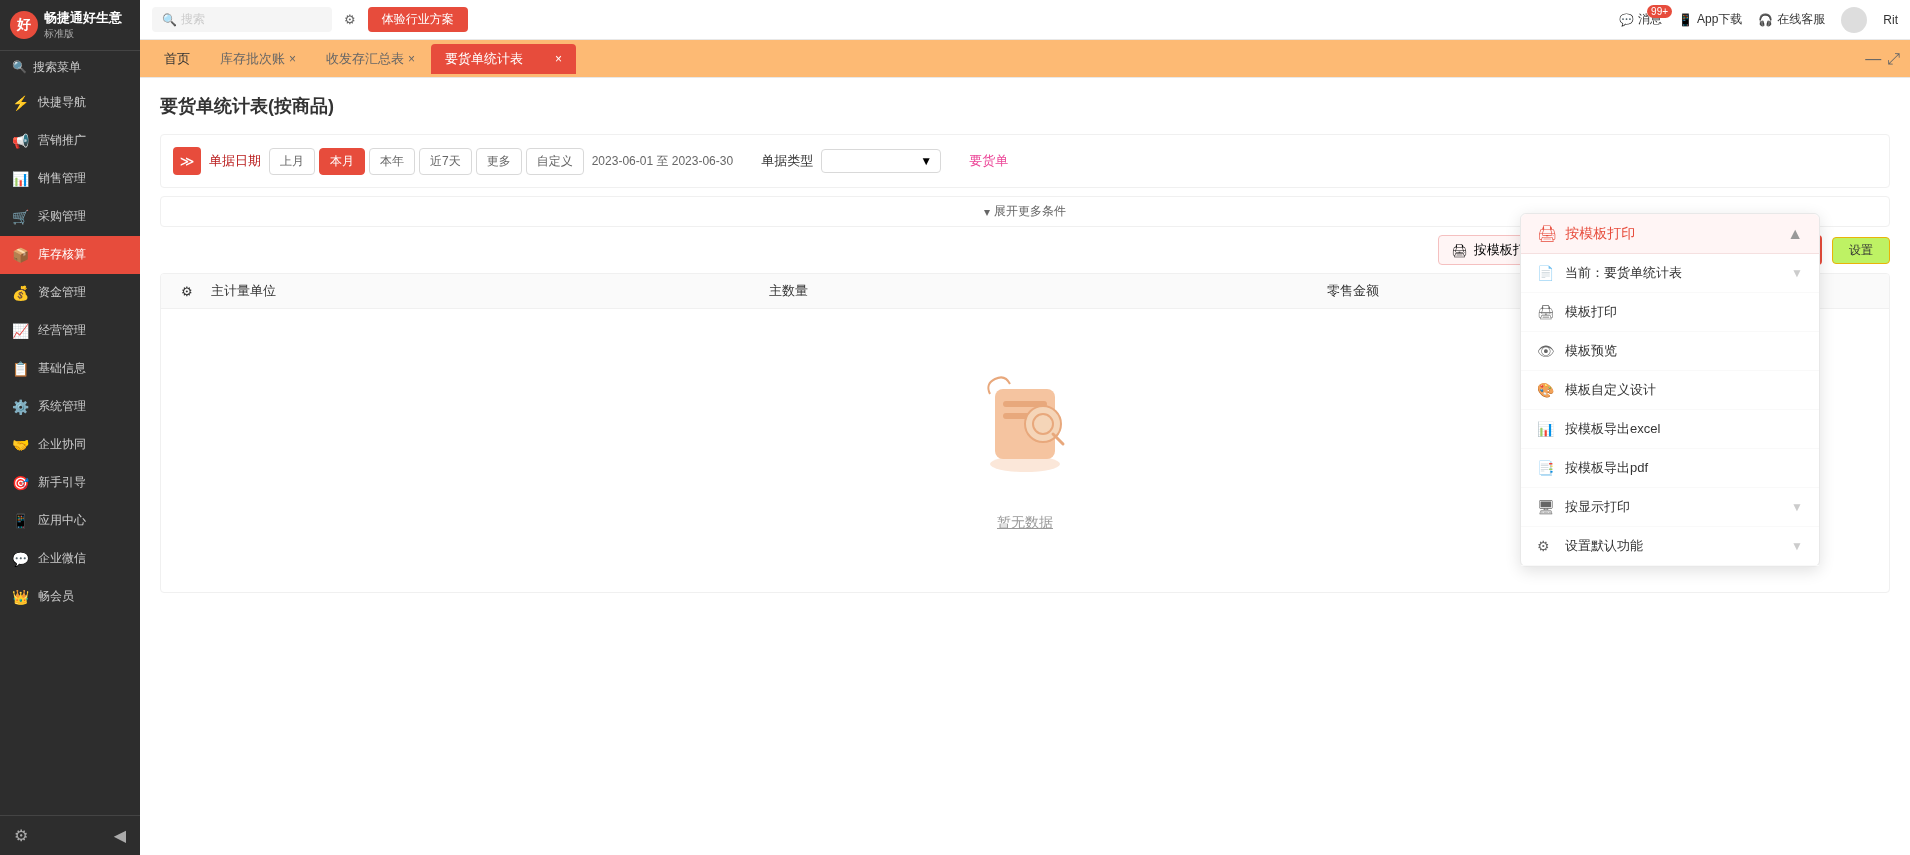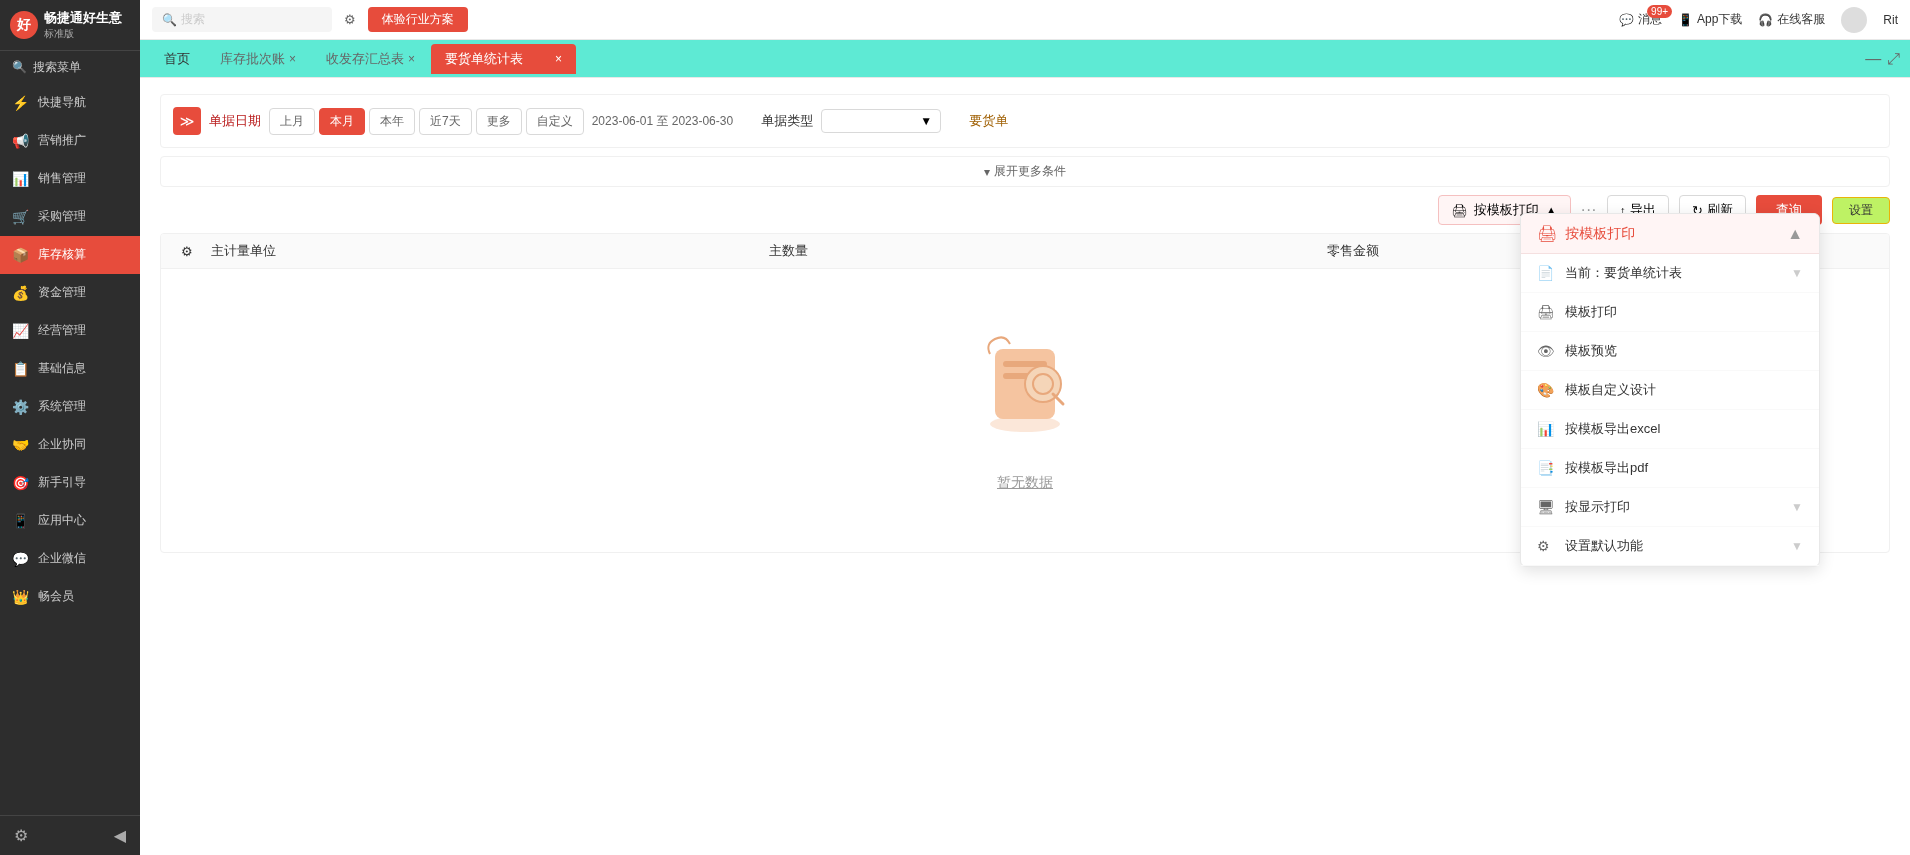--- a/index.html
+++ b/index.html
@@ -72,21 +72,21 @@
     .topbar-right { margin-left: auto; display: flex; align-items: center; gap: 16px; }
     .topbar-msg { display: flex; align-items: center; gap: 4px; color: #333; font-size: 12px; cursor: pointer; position: relative; }
     .badge { background: #e74c3c; color: white; font-size: 10px; border-radius: 8px; padding: 1px 4px; position: absolute; top: -6px; right: -10px; white-space: nowrap; }
     .topbar-app { display: flex; align-items: center; gap: 4px; color: #333; font-size: 12px; cursor: pointer; }
     .topbar-service { display: flex; align-items: center; gap: 4px; color: #333; font-size: 12px; cursor: pointer; }
     .topbar-avatar { width: 26px; height: 26px; background: #ddd; border-radius: 50%; }
     .topbar-username { color: #333; font-size: 12px; }
 
     
     .tabbar {
-      height: 38px; background: #5eead4; display: flex; align-items: center;
+      height: 38px; background: #fdba74; display: flex; align-items: center;
       padding: 0 10px; border-bottom: 1px solid #e8e8e8; flex-shrink: 0; gap: 2px;
     }
     .tab {
       display: flex; align-items: center; gap: 4px;
       padding: 6px 14px; font-size: 13px; cursor: pointer; color: #666;
       border-radius: 4px 4px 0 0;
     }
     .tab.active { background: #e74c3c; color: white; gap: 32px; }
     .tab .close-icon { font-size: 12px; cursor: pointer; }
     .tab-home { color: #333; }
@@ -316,39 +316,40 @@
       <span class="close-icon">×</span>
     </div>
     <div class="tabbar-right">
       <button class="tabbar-btn">—</button>
       <button class="tabbar-btn">⤢</button>
     </div>
   </div>
 
   <div class="content">
     <div class="page">
+      <div class="page-title">要货单统计表(按商品)</div>
 
       <div class="filter-bar">
         <div class="filter-expand-btn">≫</div>
         <span class="filter-label">单据日期</span>
         <div class="date-buttons">
           <button class="date-btn">上月</button>
           <button class="date-btn active">本月</button>
           <button class="date-btn">本年</button>
           <button class="date-btn">近7天</button>
           <button class="date-btn">更多</button>
           <button class="date-btn">自定义</button>
           <span class="date-range">2023-06-01 至 2023-06-30</span>
         </div>
         <span class="filter-type-label">单据类型</span>
         <div class="filter-select">
           <span></span>
           <span>▼</span>
         </div>
-        <span style="margin-left:20px; color:#a16207; font-size:13px;">要货单</span>
+        <span style="margin-left:20px; color:#ec4899; font-size:13px;">要货单</span>
       </div>
 
       <div class="expand-more-row" style="border: 1px solid #f0f0f0; border-radius:4px; margin-bottom:8px; background:#fff;">
         <span>▾</span>
         <span>展开更多条件</span>
       </div>
 
       <div class="toolbar-row">
         <div style="display:flex; align-items:center; gap:6px; background:#fff5f5; border:1px solid #f5c0c0; border-radius:4px; padding:5px 12px; cursor:pointer;">
           <span>🖨</span>

